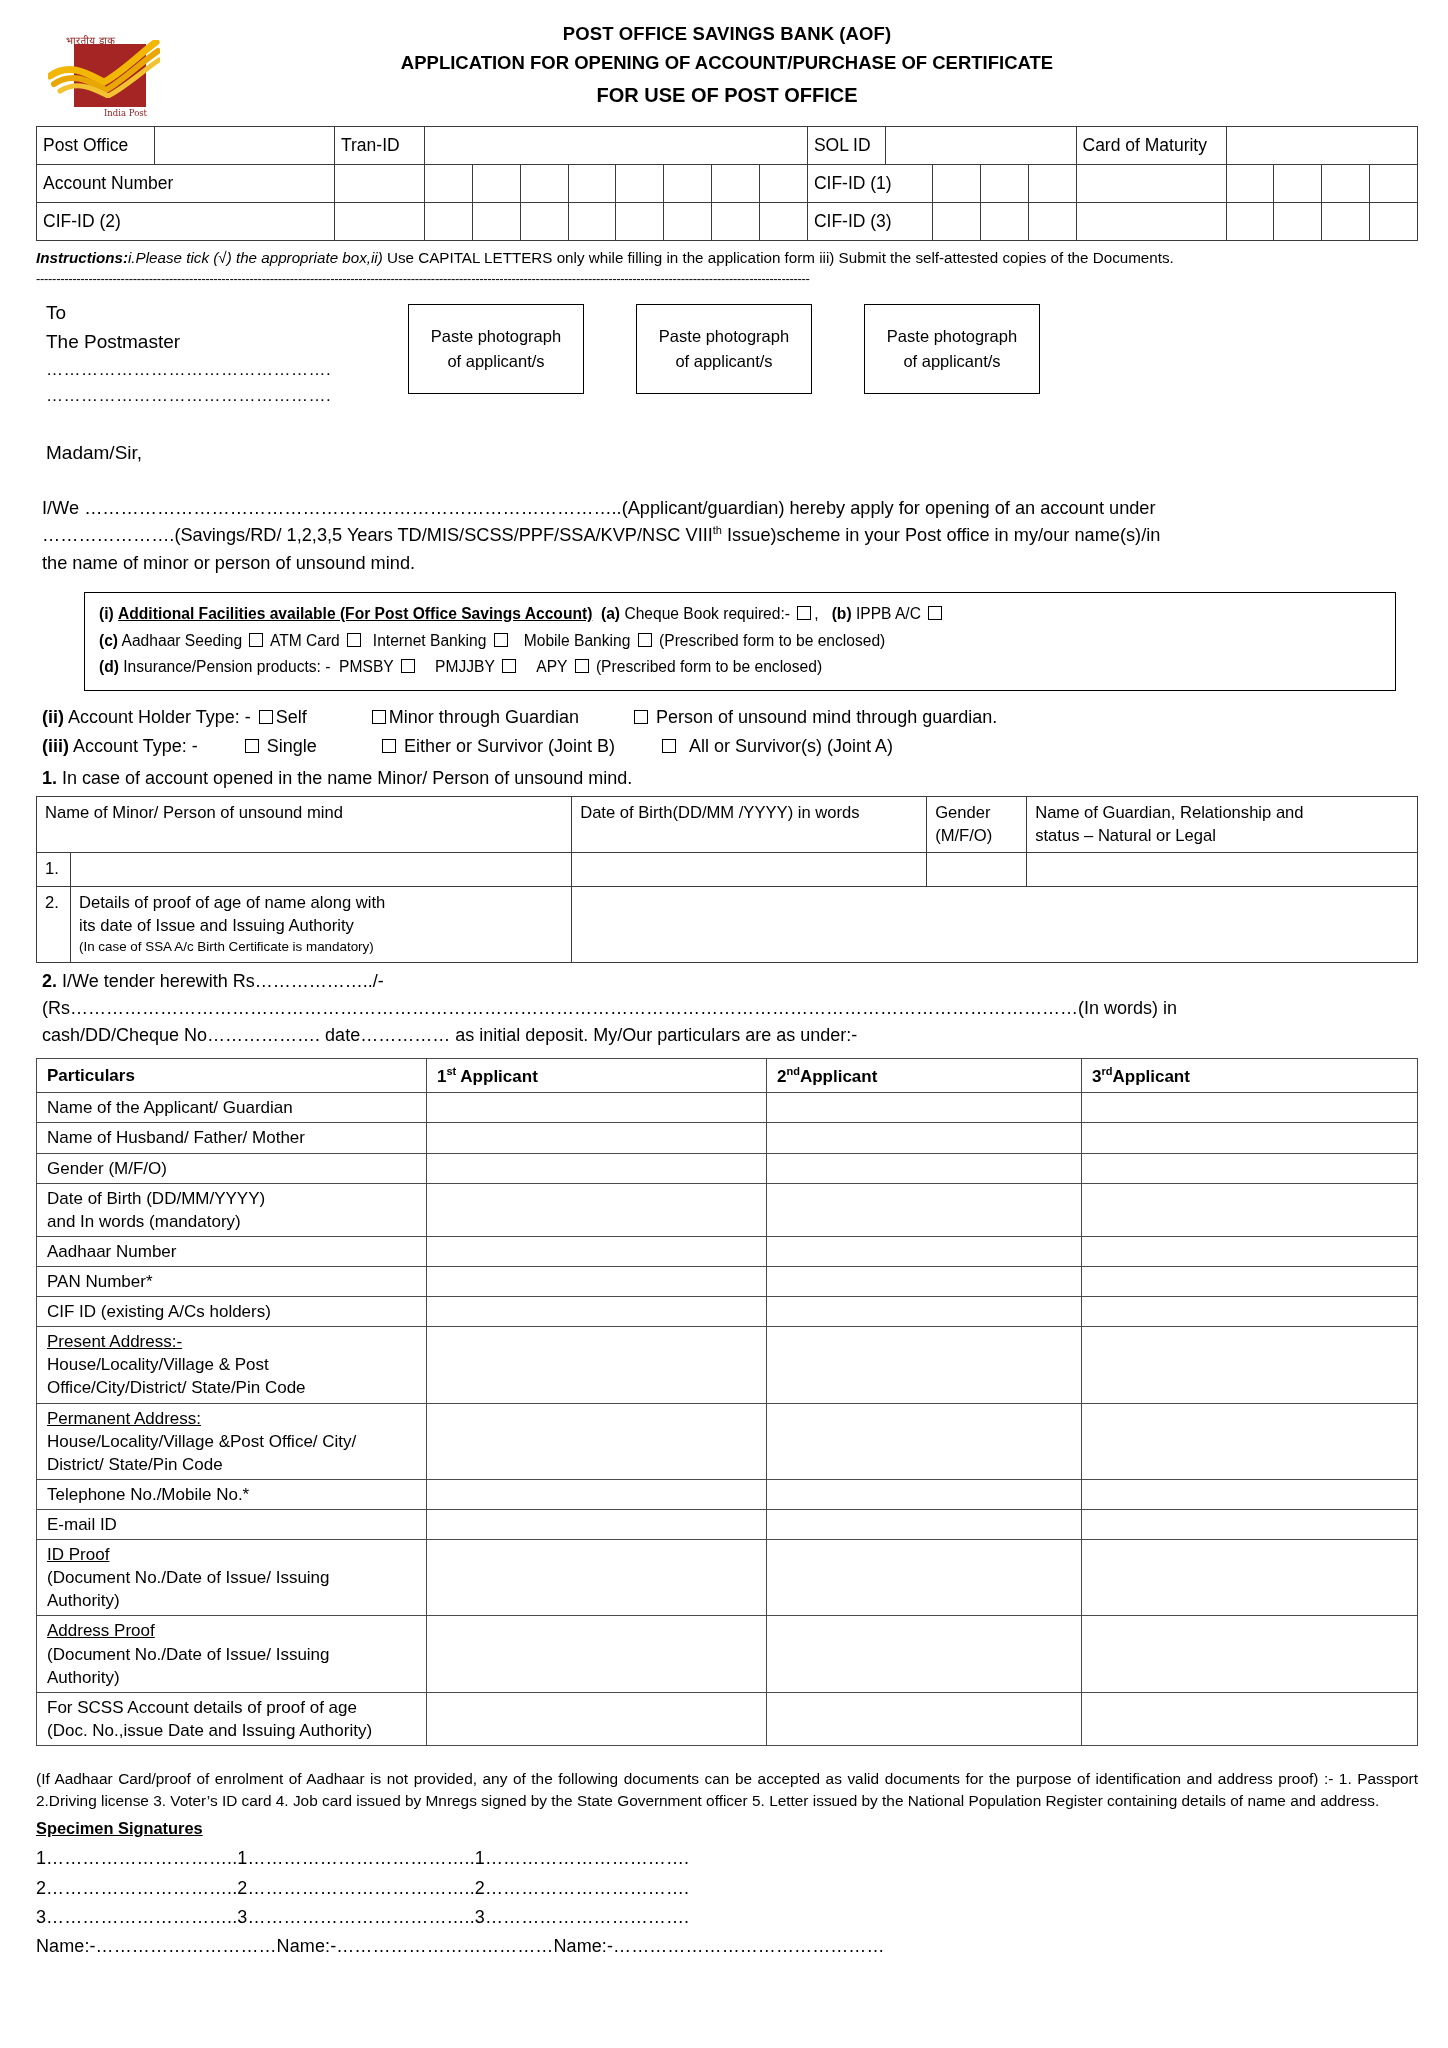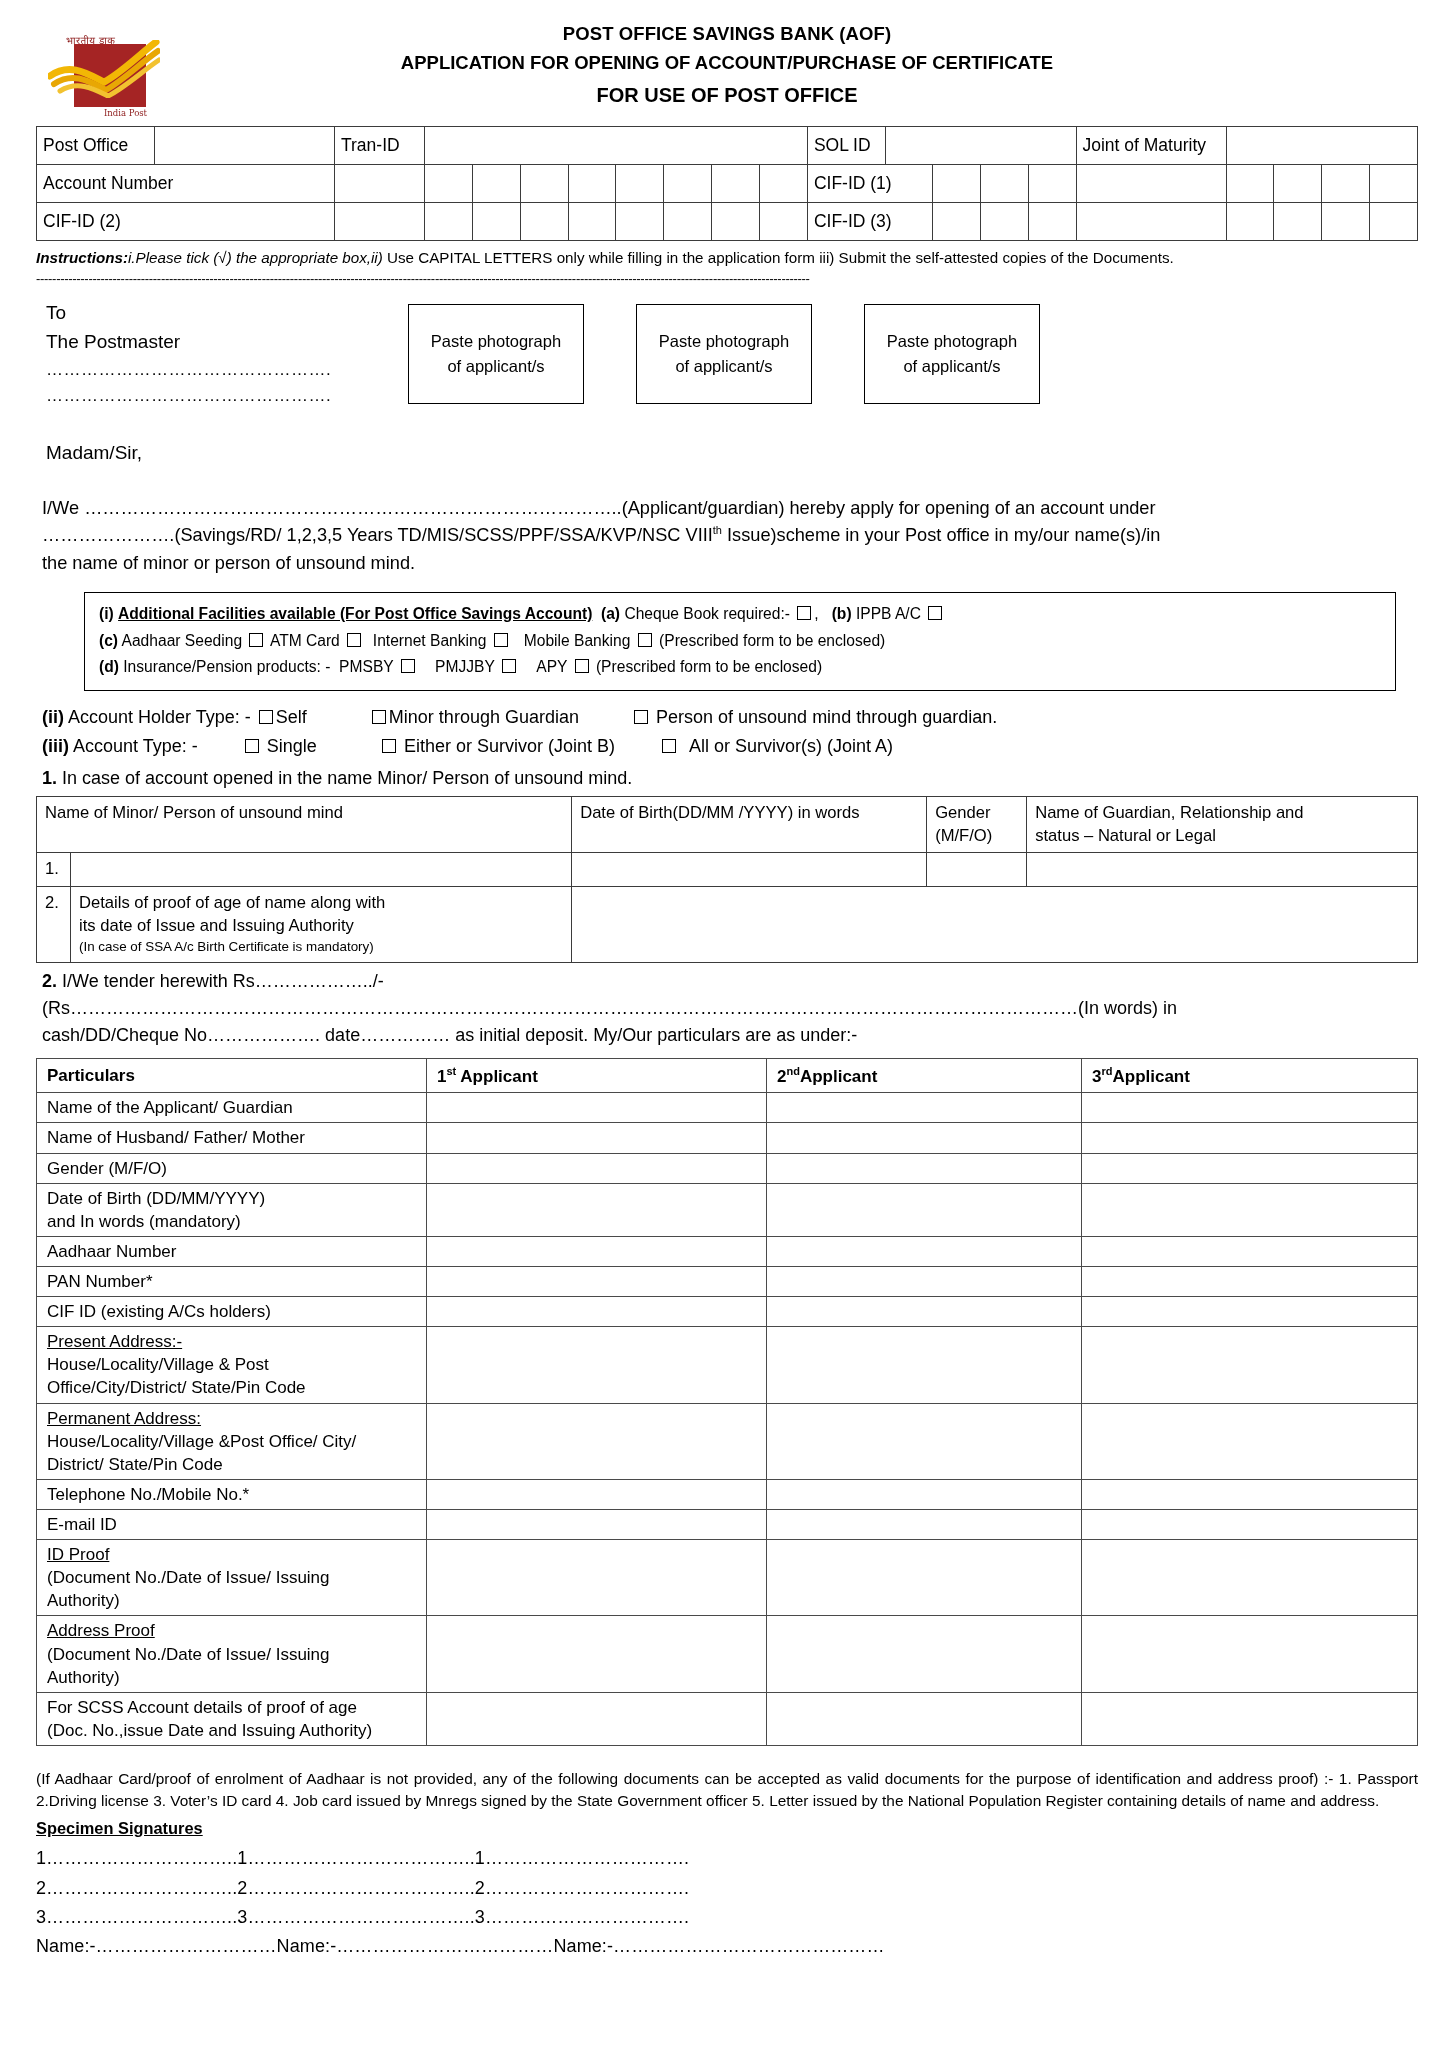--- a/index.html
+++ b/index.html
@@ -110,21 +110,21 @@
     line-height: 1.55;
   }
   .tozone .dots { letter-spacing: .5px; font-size: 17px; }
   .photos {
     position: absolute;
     left: 372px; top: 6px;
     display: flex;
     gap: 52px;
   }
   .photobox {
-    width: 176px; height: 100px;
+    width: 176px; height: 90px;
     border: 1.6px solid #000;
     display: flex;
     flex-direction: column;
     align-items: center;
     justify-content: center;
     font-size: 16.5px;
     line-height: 1.5;
     text-align: center;
   }
   .madam {
@@ -269,21 +269,21 @@
 
   <table class="grid">
     <tbody>
         <tr>
       <td style="width:118px">Post Office</td>
       <td style="width:180px" class="cellbox"></td>
       <td style="width:90px">Tran-ID</td>
       <td colspan="8" class="cellbox"></td>
       <td style="width:78px">SOL ID</td>
       <td colspan="4" class="cellbox"></td>
-      <td style="width:150px">Joint of Maturity</td>
+      <td style="width:150px">Card of Maturity</td>
       <td colspan="5" class="cellbox"></td>
     </tr>
     <tr>
       <td colspan="2">Account Number</td>
       <td class="cellbox"></td>
       <td class="cellbox"></td>
       <td class="cellbox"></td>
       <td class="cellbox"></td>
       <td class="cellbox"></td>
       <td class="cellbox"></td>

